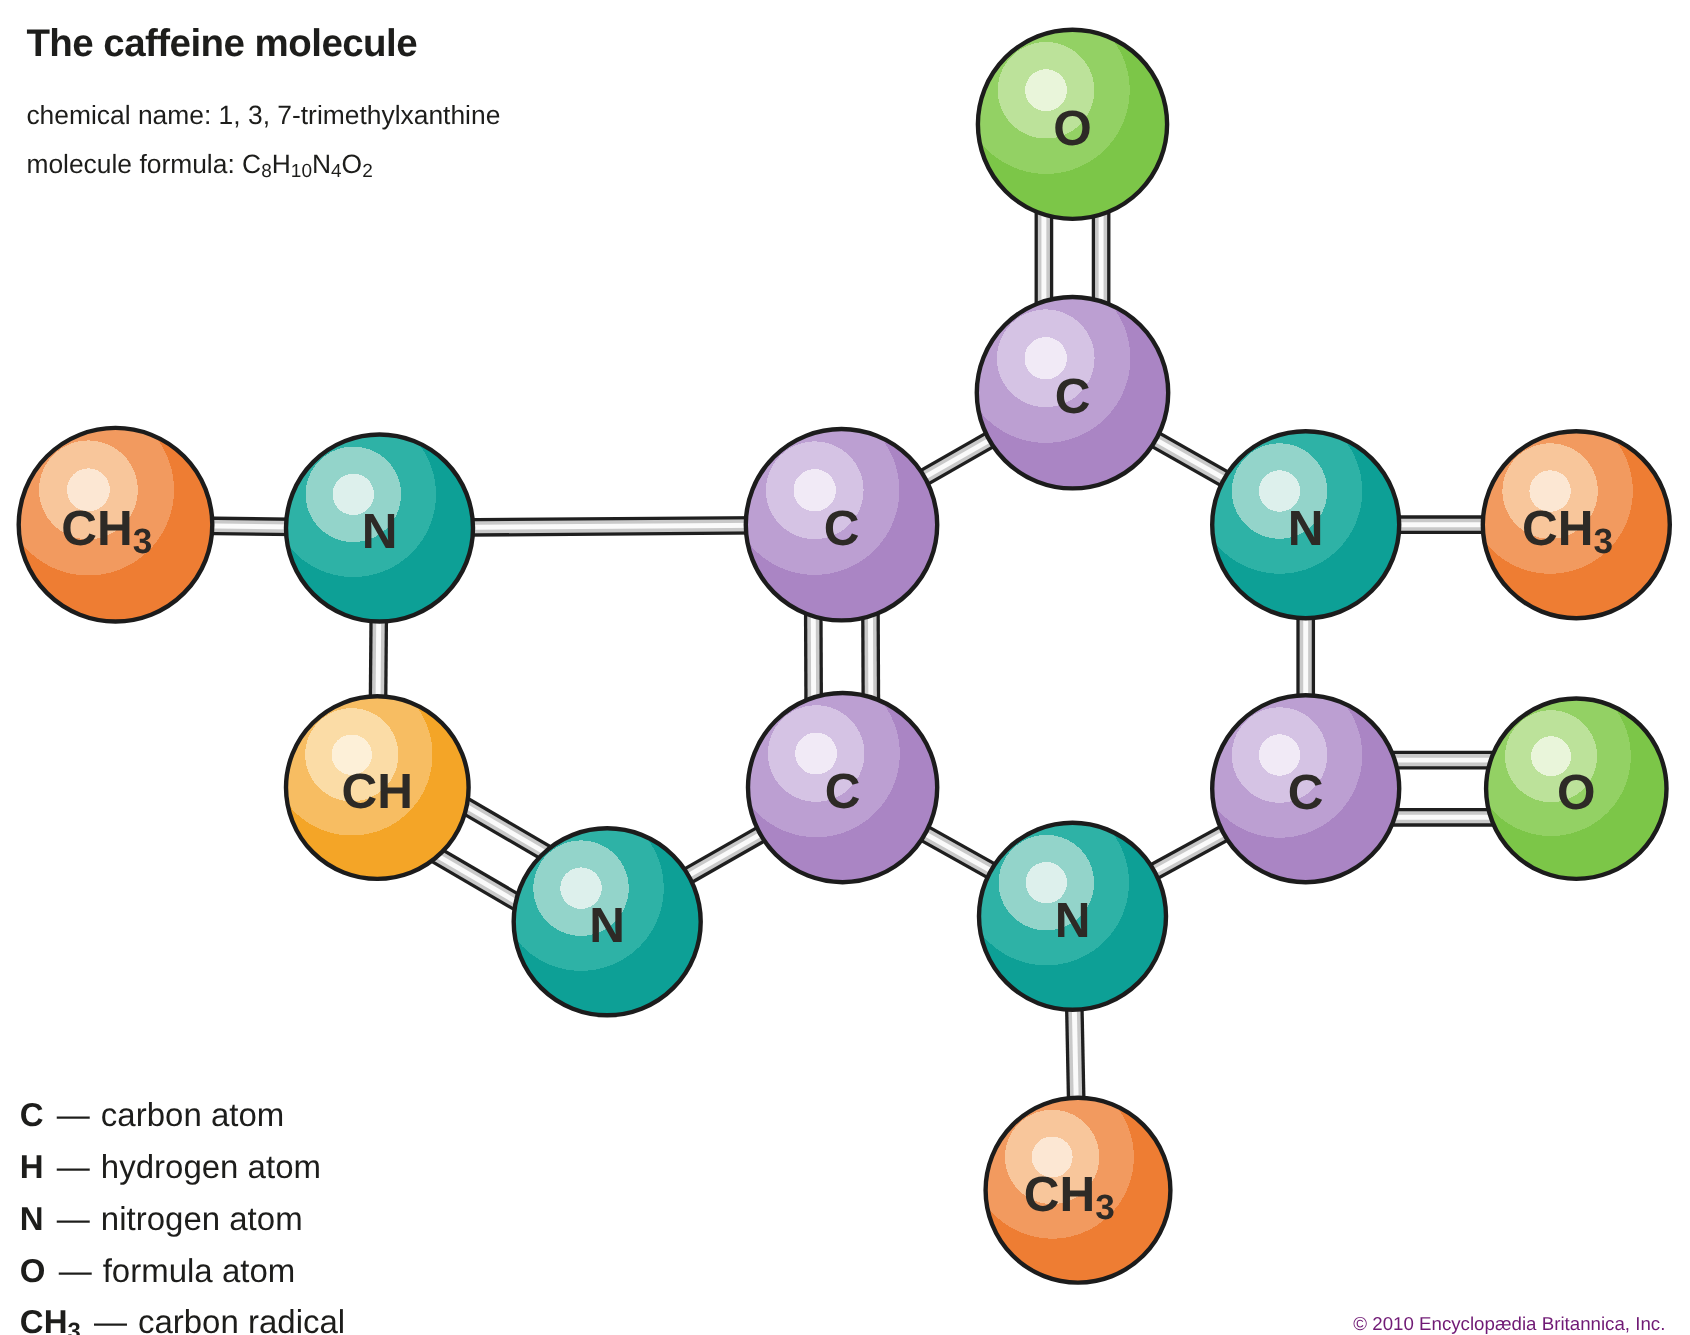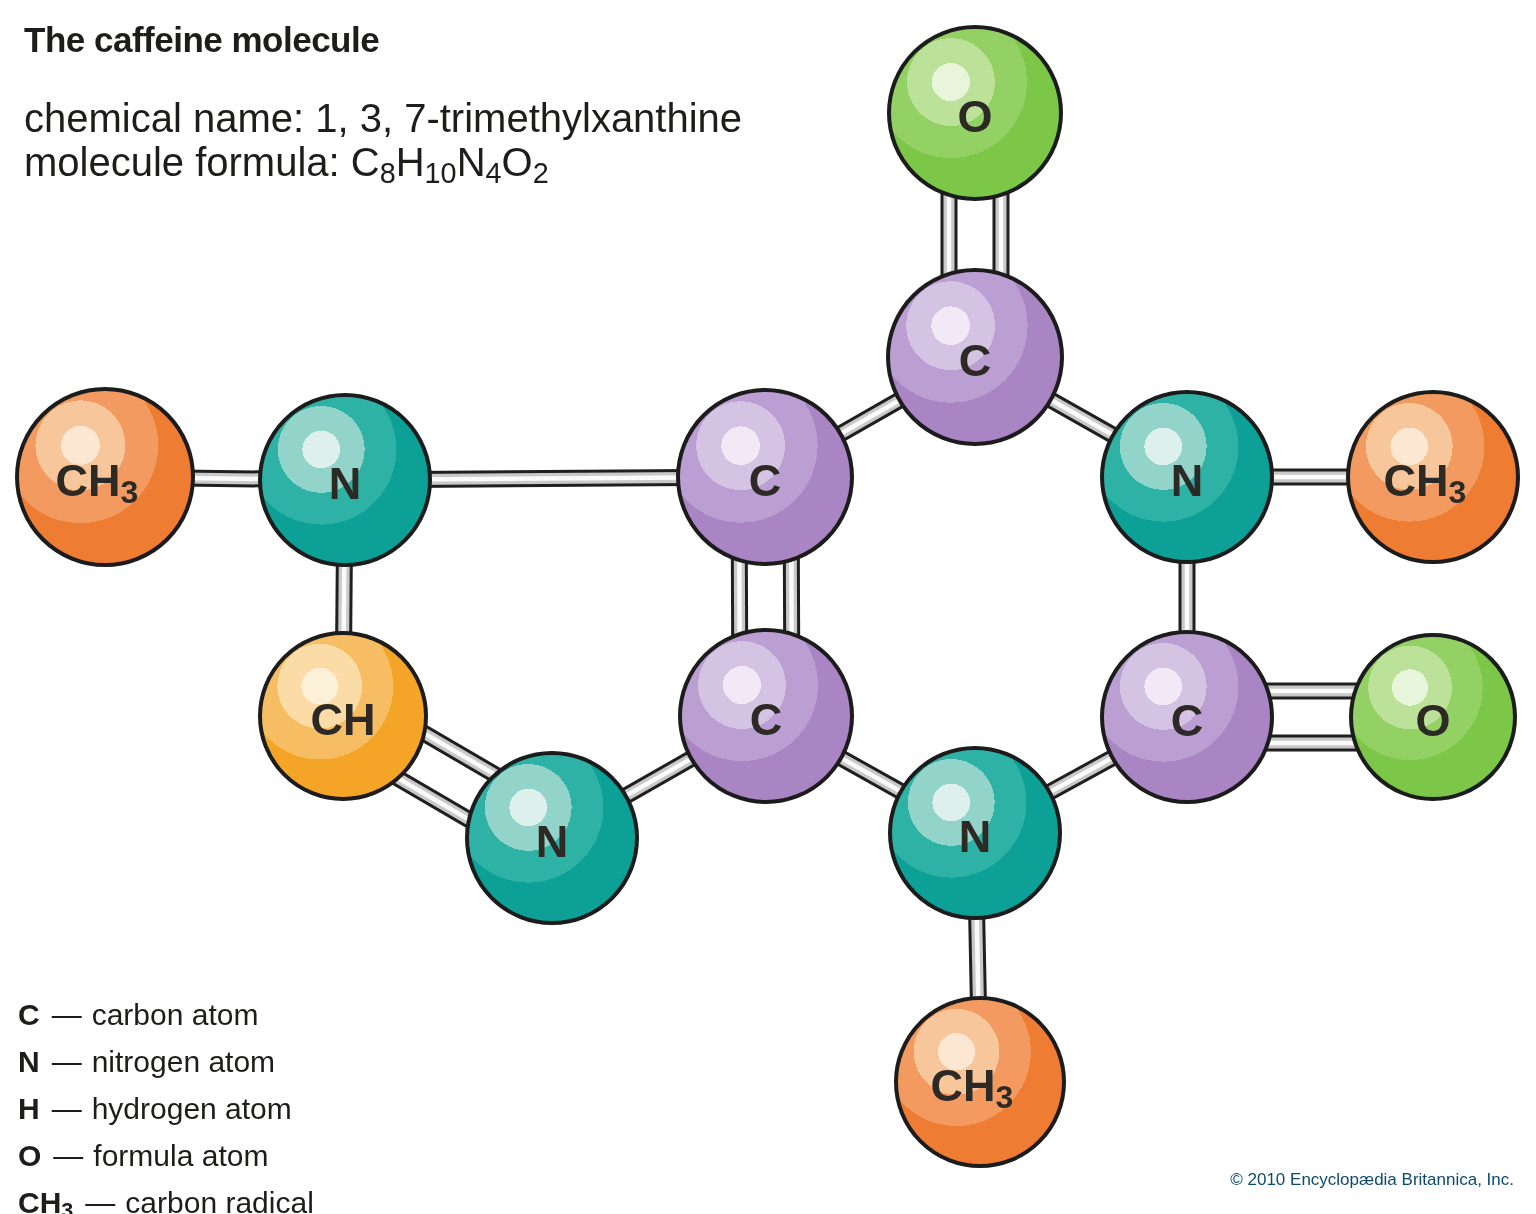--- a/index.html
+++ b/index.html
@@ -2,30 +2,30 @@
 <html><head>
 <meta charset="utf-8">
 <style>
   html,body{margin:0;padding:0;background:#ffffff;}
   .page{
     position:relative;width:1536px;height:1214px;background:#ffffff;
     font-family:"Liberation Sans","DejaVu Sans",sans-serif;overflow:hidden;
   }
   .molecule-svg{position:absolute;left:0;top:0;}
   .header{position:absolute;left:24px;top:20px;color:#1d1d1b;}
-  .header .title{font-size:35px;font-weight:700;letter-spacing:-0.5px;margin:0 0 36px 0;}
-  .header .subline{font-size:40px;font-weight:400;line-height:44px;}
+  .header .title{font-size:35px;font-weight:700;letter-spacing:-0.5px;margin:0 0 24px 0;}
+  .header .subline{font-size:24px;font-weight:400;line-height:44px;}
   .header sub{font-size:0.72em;vertical-align:-0.25em;line-height:0;}
   .legend{position:absolute;left:18px;top:946px;color:#1d1d1b;margin-top:45px;}
   .legend-row{font-size:30px;line-height:47px;white-space:nowrap;}
   .legend-symbol{font-weight:700;}
   .legend-symbol sub{font-size:0.72em;vertical-align:-0.25em;line-height:0;}
   .legend-sep{padding:0 10px 0 12px;}
   .copyright{
-    position:absolute;right:22px;bottom:24px;font-size:17px;color:#0c4a6e;
+    position:absolute;right:22px;bottom:0;font-size:17px;color:#701a75;
     font-family:"Liberation Sans","DejaVu Sans",sans-serif;
     margin-top:46px;
   }
   .atom-label{
     font-family:"Liberation Sans","DejaVu Sans",sans-serif;
     font-weight:700;
   }
 </style>
 </head>
 <body>
@@ -233,21 +233,21 @@
     </svg>
 
   <div class="header">
     <div class="title">The caffeine molecule</div>
     <div class="subline">chemical name: 1, 3, 7-trimethylxanthine</div>
     <div class="subline"><span>molecule formula: </span><span>C</span><sub>8</sub><span>H</span><sub>10</sub><span>N</span><sub>4</sub><span>O</span><sub>2</sub></div>
   </div>
 
   <div class="legend">
     <div class="legend-row"><span class="legend-symbol"><span>C</span><sub></sub></span><span class="legend-sep">—</span><span>carbon atom</span></div>
+    <div class="legend-row"><span class="legend-symbol"><span>H</span><sub></sub></span><span class="legend-sep">—</span><span>hydrogen atom</span></div>
     <div class="legend-row"><span class="legend-symbol"><span>N</span><sub></sub></span><span class="legend-sep">—</span><span>nitrogen atom</span></div>
-    <div class="legend-row"><span class="legend-symbol"><span>H</span><sub></sub></span><span class="legend-sep">—</span><span>hydrogen atom</span></div>
     <div class="legend-row"><span class="legend-symbol"><span>O</span><sub></sub></span><span class="legend-sep">—</span><span>formula atom</span></div>
     <div class="legend-row"><span class="legend-symbol"><span>CH</span><sub>3</sub></span><span class="legend-sep">—</span><span>carbon radical</span></div>
   </div>
 
   <div class="copyright">© 2010 Encyclopædia Britannica, Inc.</div>
 
 </div>
 
 </body></html>

